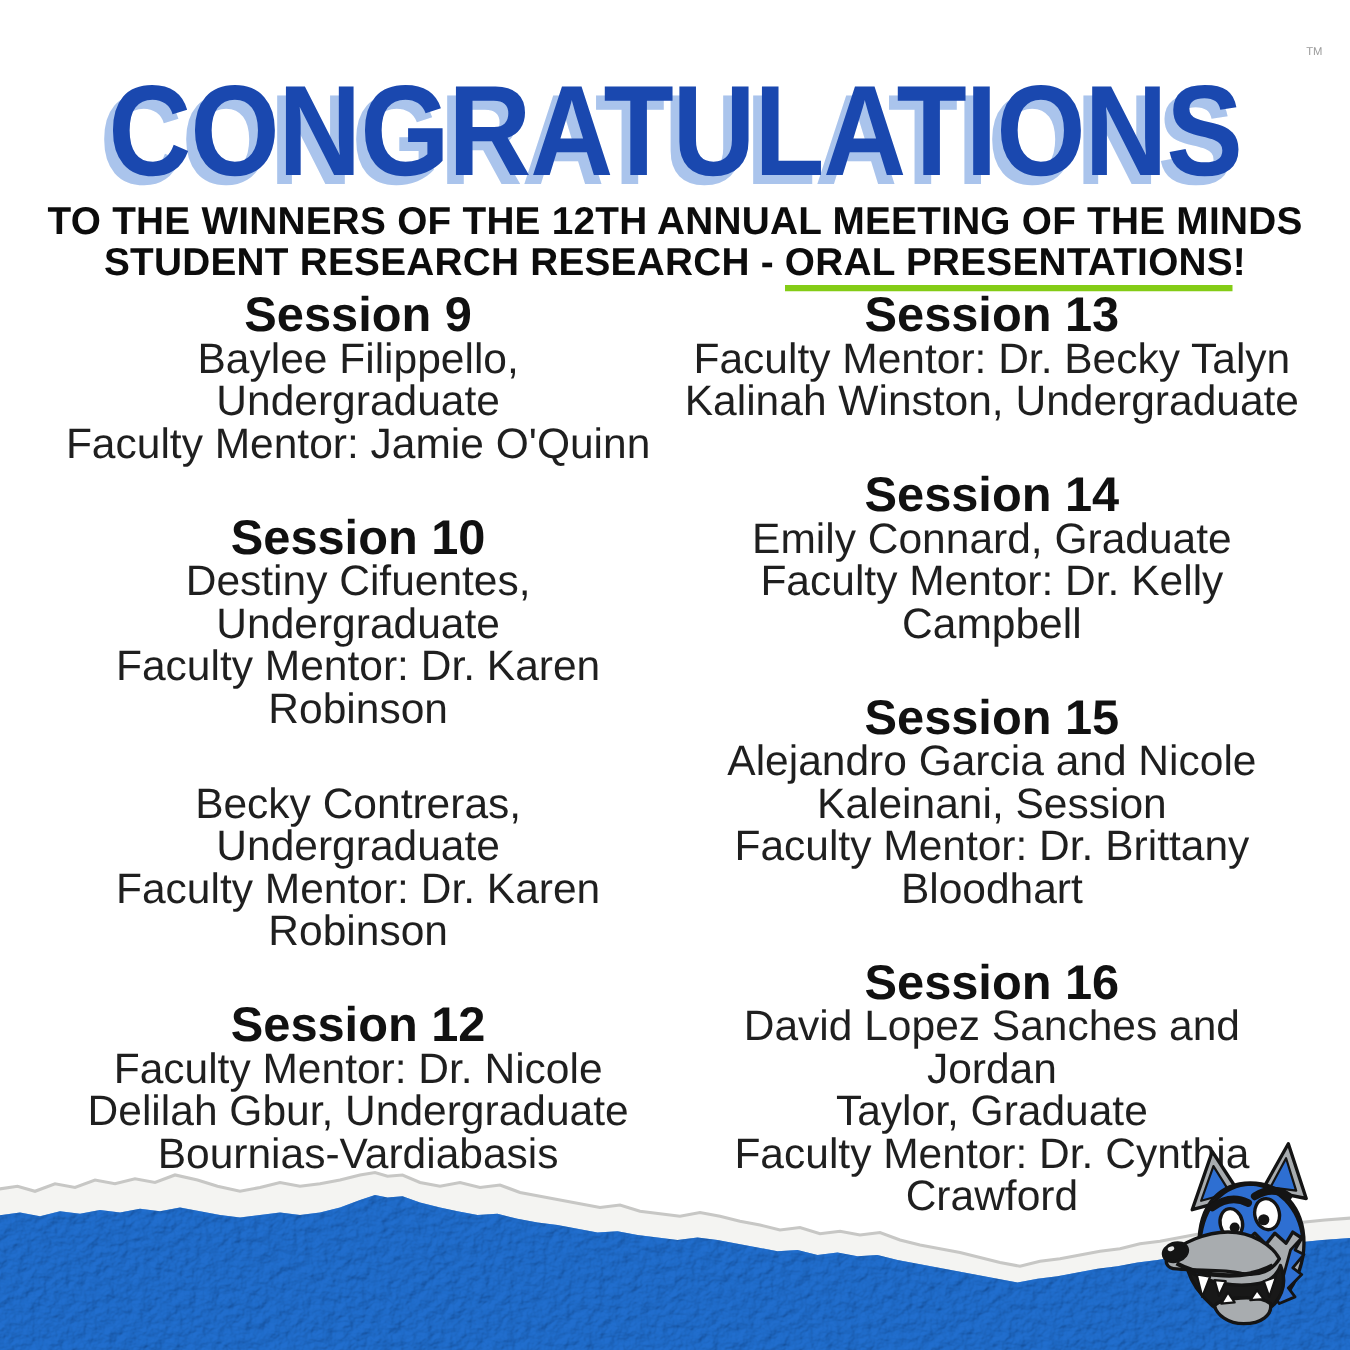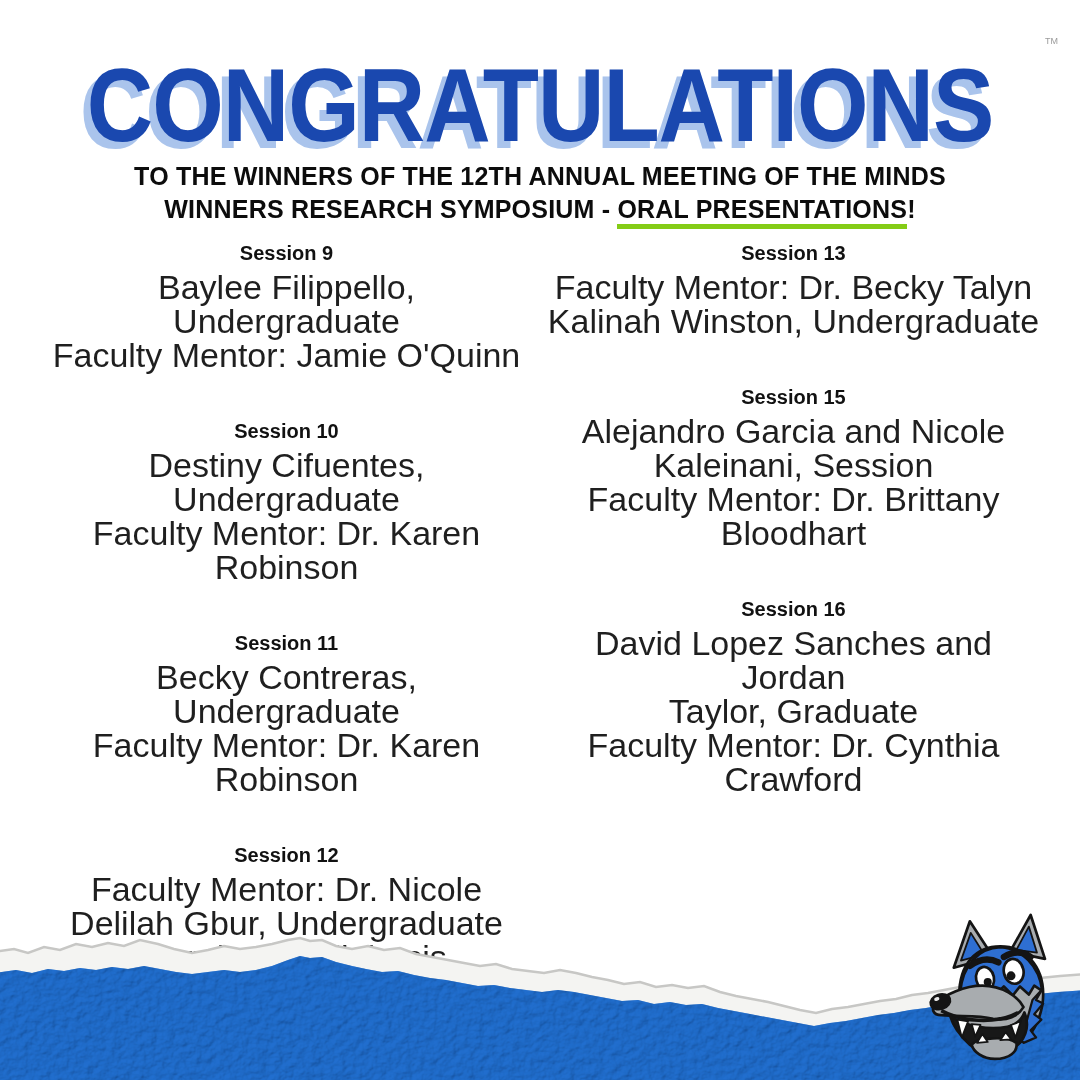--- a/index.html
+++ b/index.html
@@ -19,42 +19,42 @@
     line-height:1.0;
     color:#1a48af;
     transform:scaleY(1.12);
     transform-origin:center top;
     text-shadow:-7px 6px 0 #aac4ec;
     white-space:nowrap;
   }
   .subtitle{
     margin-top:14px;
     text-align:center;
-    font-size:25px;
+    font-size:31px;
     font-weight:bold;
     line-height:33px;
     color:#0c0c0c;
     letter-spacing:0.2px;
   }
   .subtitle .u{
     border-bottom:5px solid #84cc16;
     padding-bottom:1px;
   }
   
   .columns{
     position:absolute;
     top:236px;left:40px;right:40px;
     display:flex;
     gap:14px;
     z-index:1;
   }
   .col{flex:1;text-align:center;color:#1f1f1f;}
   .session{margin-bottom:42px;}
   .session-title{
-    font-size:20px;
+    font-size:39px;
     font-weight:bold;
     line-height:34px;
     color:#111111;
   }
   .session-line{
     font-size:34px;
     line-height:34px;
   }
   
   .torn{
@@ -70,54 +70,59 @@
     position:absolute;right:22px;top:36px;
     font-size:9px;color:#9a9a9a;font-weight:normal;z-index:4;
   }
 </style>
 </head>
 <body>
 
 <div class="title">CONGRATULATIONS</div>
 <div class="subtitle">
   <div>TO THE WINNERS OF THE 12TH ANNUAL MEETING OF THE MINDS</div>
-  <div><span>WINNERS RESEARCH SYMPOSIUM - </span><span class="u">ORAL PRESENTATIONS</span><span>!</span></div>
+  <div><span>STUDENT RESEARCH RESEARCH - </span><span class="u">ORAL PRESENTATIONS</span><span>!</span></div>
 </div>
 
 <div class="columns">
   <div class="col">
     <div class="session">
       <div class="session-title">Session 9</div>
       <div class="session-line">Baylee Filippello, Undergraduate</div>
       <div class="session-line">Faculty Mentor: Jamie O'Quinn</div>
     </div>
     <div class="session">
       <div class="session-title">Session 10</div>
       <div class="session-line">Destiny Cifuentes, Undergraduate</div>
       <div class="session-line">Faculty Mentor: Dr. Karen</div>
       <div class="session-line">Robinson</div>
     </div>
     <div class="session">
-      <div class="session-title">Session 11</div>
       <div class="session-line">Becky Contreras, Undergraduate</div>
       <div class="session-line">Faculty Mentor: Dr. Karen</div>
       <div class="session-line">Robinson</div>
     </div>
     <div class="session">
       <div class="session-title">Session 12</div>
       <div class="session-line">Faculty Mentor: Dr. Nicole</div>
       <div class="session-line">Delilah Gbur, Undergraduate</div>
       <div class="session-line">Bournias-Vardiabasis</div>
     </div>
   </div>
   <div class="col">
     <div class="session">
       <div class="session-title">Session 13</div>
       <div class="session-line">Faculty Mentor: Dr. Becky Talyn</div>
       <div class="session-line">Kalinah Winston, Undergraduate</div>
+    </div>
+    <div class="session">
+      <div class="session-title">Session 14</div>
+      <div class="session-line">Emily Connard, Graduate</div>
+      <div class="session-line">Faculty Mentor: Dr. Kelly</div>
+      <div class="session-line">Campbell</div>
     </div>
     <div class="session">
       <div class="session-title">Session 15</div>
       <div class="session-line">Alejandro Garcia and Nicole</div>
       <div class="session-line">Kaleinani, Session</div>
       <div class="session-line">Faculty Mentor: Dr. Brittany</div>
       <div class="session-line">Bloodhart</div>
     </div>
     <div class="session">
       <div class="session-title">Session 16</div>

